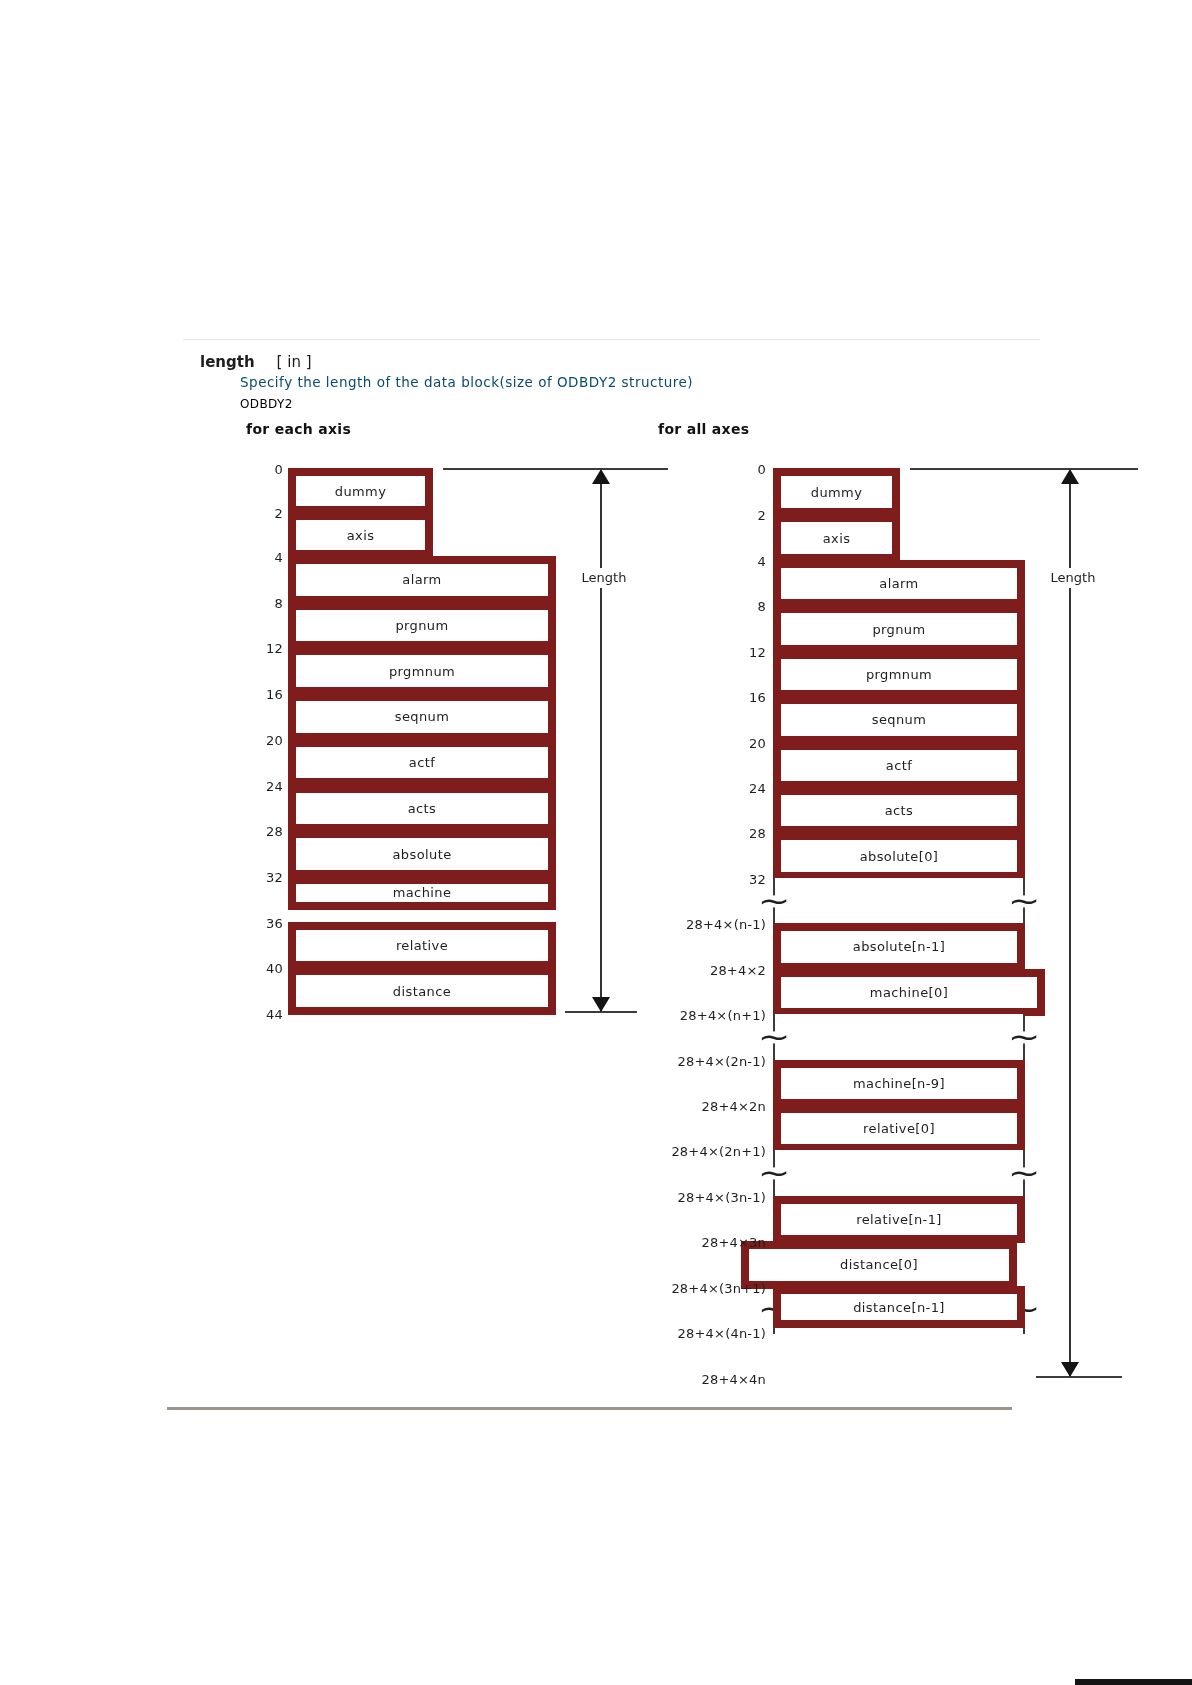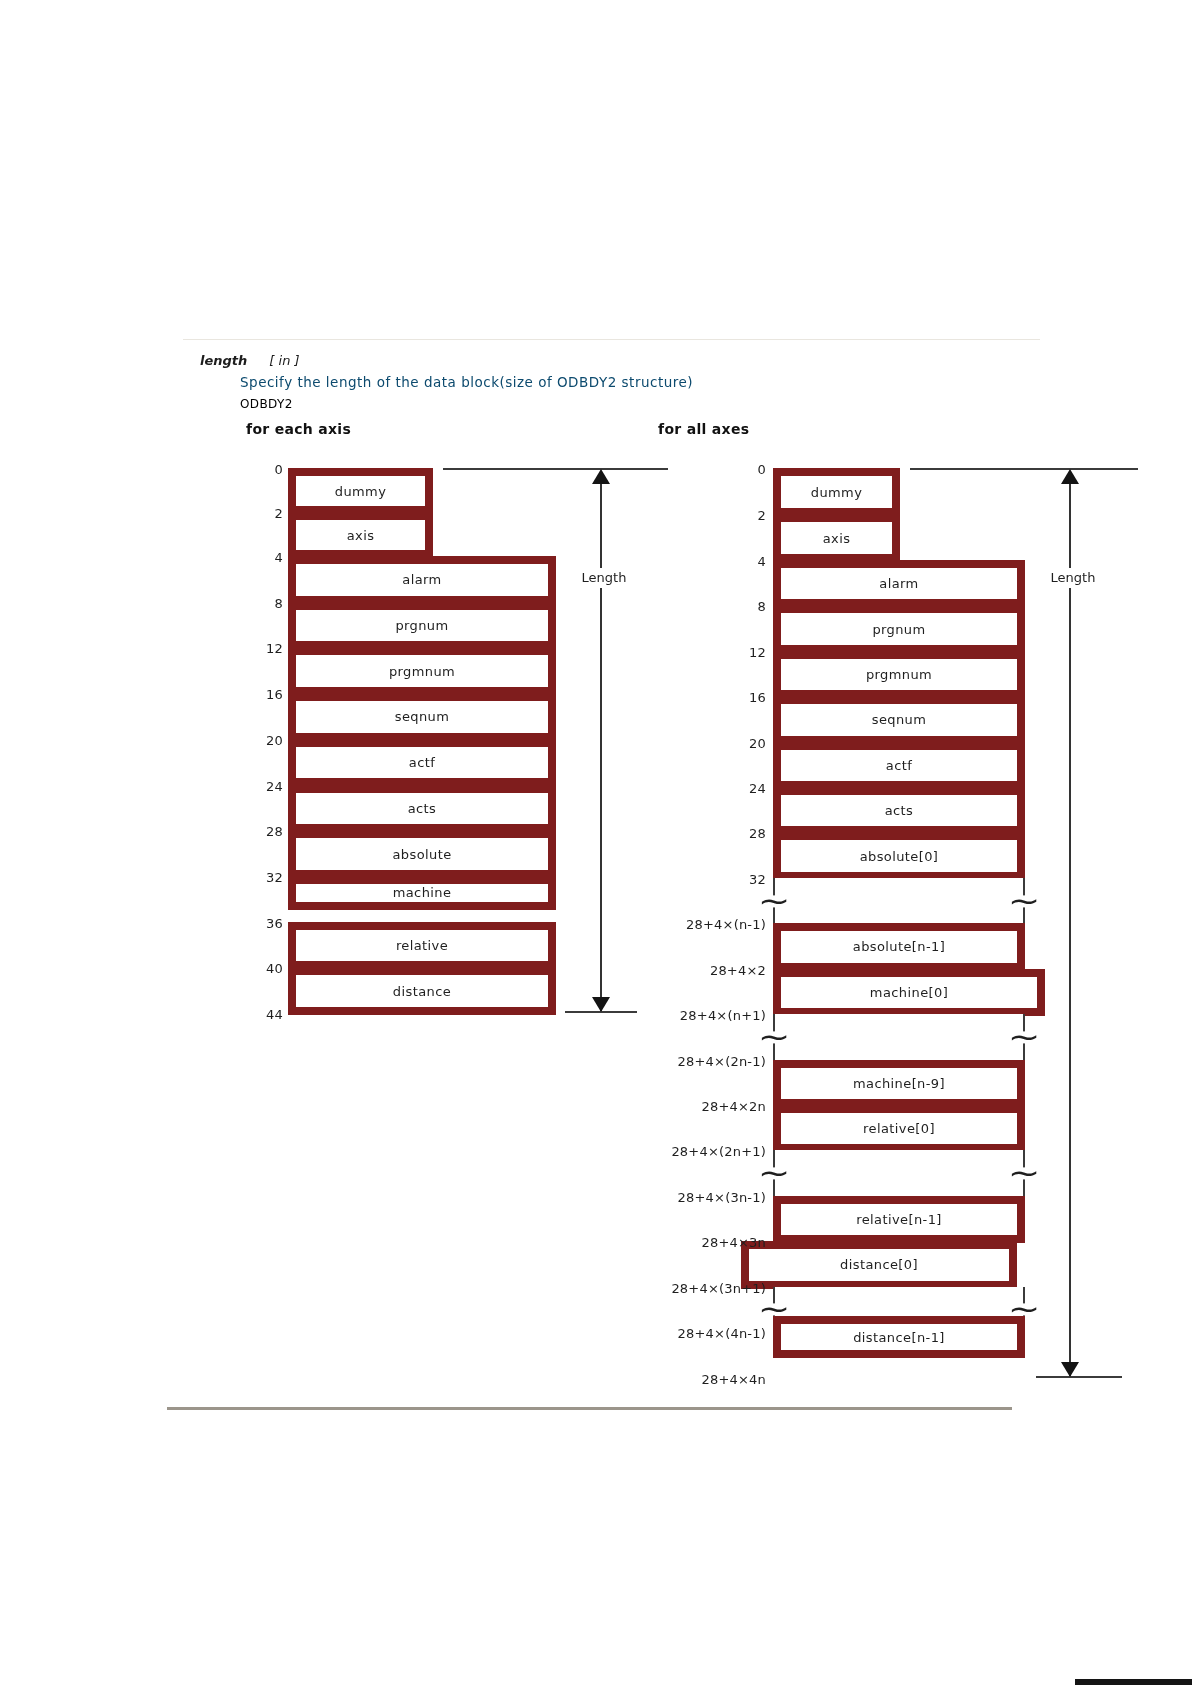--- a/index.html
+++ b/index.html
@@ -1,21 +1,21 @@
 <!DOCTYPE html>
 <html><head>
 <meta charset="utf-8">
 <style>
   html,body{margin:0;padding:0;background:#fff;}
   body{width:1192px;height:1685px;position:relative;overflow:hidden;
        font-family:"DejaVu Sans","Liberation Sans",sans-serif;color:#222;}
   .abs{position:absolute;}
   
   #top-divider{left:183px;top:339px;width:857px;height:1px;background:#e9e6df;}
-  #param-line{left:200px;top:353px;font-size:13px;font-style:italic;color:#1d1d1d;}
+  #param-line{left:200px;top:353px;font-size:15px;color:#1d1d1d;}
   #param-line .pname{font-weight:600;margin-right:22px;}
   #description{left:240px;top:374px;font-size:13.5px;letter-spacing:0.5px;color:#0c4a6e;}
   #struct-name{left:240px;top:397px;font-size:12px;font-weight:normal;letter-spacing:0.4px;color:#000000;}
   .dg-title{font-size:14px;font-weight:bold;letter-spacing:0.3px;color:#111;}
   #left-title{left:246px;top:421px;}
   #right-title{left:658px;top:421px;}
   
   .diagram{left:0;top:468px;width:1192px;height:0;}
   .cell{position:absolute;box-sizing:border-box;border:8px solid #7f1d1d;background:#fff;
         display:flex;align-items:center;justify-content:center;}
@@ -182,21 +182,21 @@
       <div class="offset-label" style="left: 626px; top: 728.9px;">28+4×(3n-1)</div>
       <div class="cell" style="left: 741px; top: 773.3px; width: 276px; height: 47.4px;">
         <span class="field-label">distance[0]</span>
       </div>
       <div class="offset-label" style="left: 626px; top: 774.3px;">28+4×3n</div>
       <div class="offset-label" style="left: 626px; top: 819.7px;">28+4×(3n+1)</div>
       <div class="seg-break" style="left: 773px; top: 818.7px; width: 252px; height: 47.5px;">
         <span class="tilde tl">~</span>
         <span class="tilde tr">~</span>
       </div>
-      <div class="cell" style="left: 773px; top: 848px; width: 252px; height: 42px;">
+      <div class="cell" style="left: 773px; top: 818px; width: 252px; height: 42px;">
         <span class="field-label">distance[n-1]</span>
       </div>
       <div class="offset-label" style="left: 626px; top: 865.2px;">28+4×(4n-1)</div>
       <div class="offset-label" style="left: 626px; top: 910.6px;">28+4×4n</div>
     </div>
 
   <div class="abs tick" style="left:443px;top:468px;width:225px;"></div>
   <div class="abs tick" style="left:565px;top:1011px;width:72px;"></div>
   <div class="abs vline" style="left:600px;top:471px;height:540px;"></div>
   <div class="abs arrowhead up" style="left:592px;top:469px;"></div>

